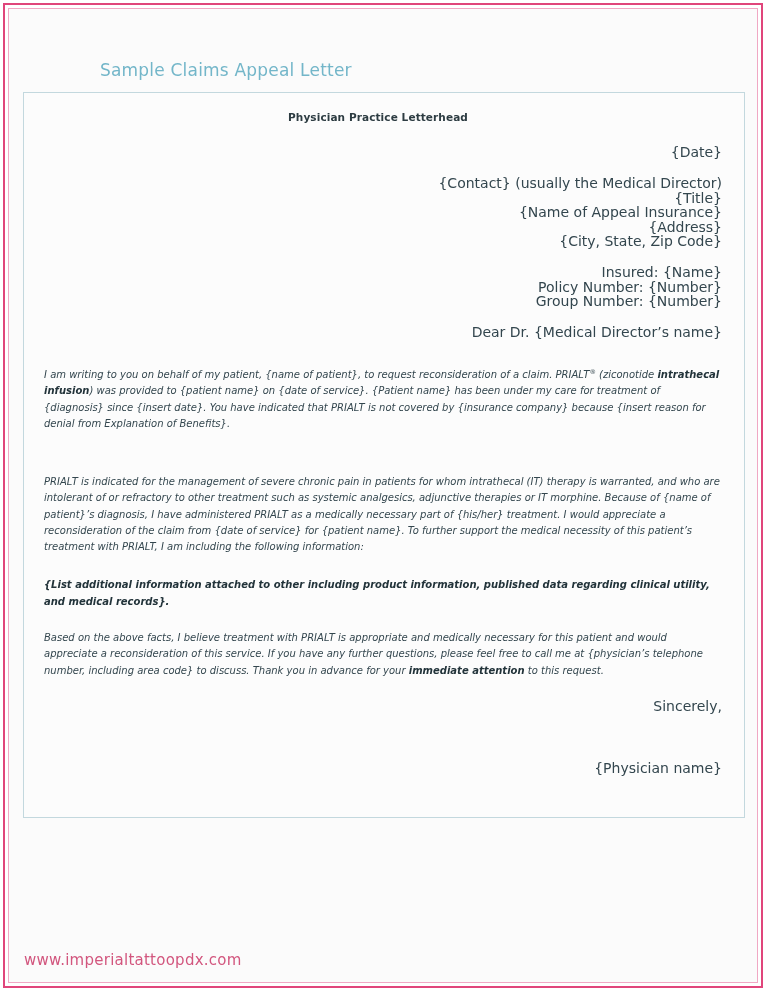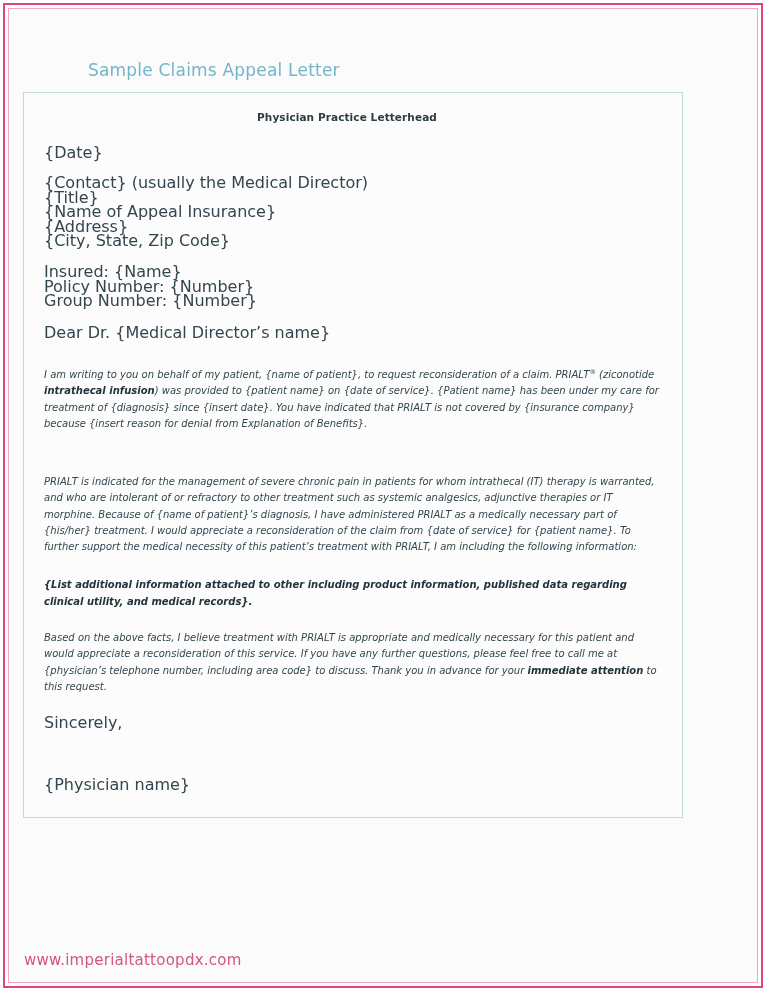--- a/index.html
+++ b/index.html
@@ -32,36 +32,36 @@
     right: 3px;
     bottom: 3px;
     border: 1px solid #f0a8c4;
     box-sizing: border-box;
     background: #fbfbfb;
   }
 
   
   .doc-title {
     position: absolute;
-    left: 88px;
+    left: 100px;
     top: 60px;
     font-family: "DejaVu Sans", sans-serif;
     font-size: 17px;
     font-weight: 400;
     letter-spacing: 0.2px;
     color: #73b6c9;
     white-space: nowrap;
   }
 
   
   .letter-box {
     position: absolute;
     left: 23px;
     top: 92px;
-    width: 660px;
+    width: 722px;
     height: 726px;
     box-sizing: border-box;
     border: 1.5px solid #c3d8de;
     background: #fcfcfc;
   }
 
   .letter-inner {
     position: absolute;
     left: 20px;
     top: 16px;
@@ -74,23 +74,24 @@
     font-size: 10.5px;
     font-weight: bold;
     color: #2d3c42;
     letter-spacing: 0.1px;
     margin: 0 0 0 -10px;
     padding-top: 2px;
   }
 
   .blk {
     color: #33464e;
-    font-size: 16px;
+    font-size: 14px;
     line-height: 15px;
     margin: 0;
+    text-align: right;
   }
   .blk.tight { line-height: 14.6px; }
   .gap-2 { height: 16px; }
   .gap-3 { height: 22px; }
   .gap-4 { height: 20px; }
   .gap-5 { height: 21px; }
   .gap-6 { height: 24px; }
   .gap-7 { height: 47px; }
 
   .para {

